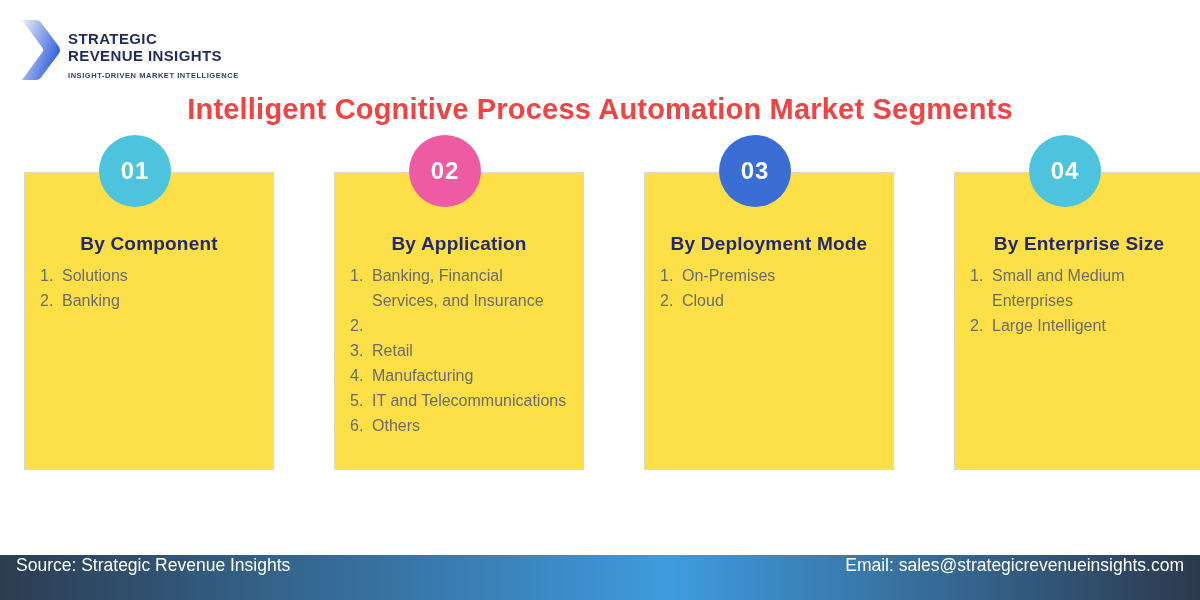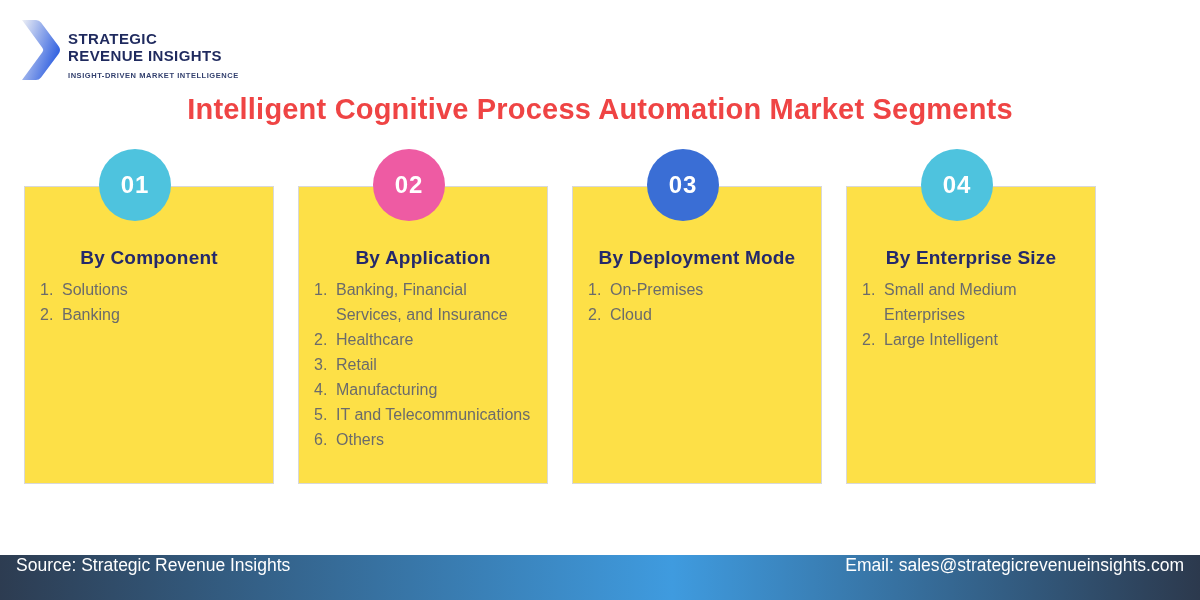--- a/index.html
+++ b/index.html
@@ -19,21 +19,21 @@
   .logo-tagline { margin-top:7px; font-size:7.5px; font-weight:bold; color:#33406e; letter-spacing:0.55px; }
 
   
   .page-title {
     position:absolute; top:93px; left:0; width:100%;
     text-align:center; font-size:29px; font-weight:bold; color:#ef4444;
     letter-spacing:0.2px;
   }
 
   
-  .cards { position:absolute; top:149px; left:10px; display:flex; gap:24px; }
+  .cards { position:absolute; top:135px; left:10px; display:flex; gap:60px; }
   .card-wrap { width:250px; height:340px; position:relative; }
   .badge {
     width:72px; height:72px; border-radius:50%;
     margin:0 auto; position:relative; z-index:2;
     display:flex; align-items:center; justify-content:center;
     color:#ffffff; font-size:24px; font-weight:bold; letter-spacing:1px;
   }
   .card {
     position:absolute; top:37px; left:0; width:250px; height:298px;
     border:1px solid #d8d8d8; background:#fde047;
@@ -107,21 +107,20 @@
     </div>
     <div class="card">
       <div class="card-heading">By Application</div>
       <div class="card-list">
           <div class="card-item">
             <span class="num">1.</span>
             <span class="txt">Banking, Financial Services, and Insurance</span>
           </div>
           <div class="card-item">
             <span class="num">2.</span>
-            <span class="txt">Healthcare</span>
           </div>
           <div class="card-item">
             <span class="num">3.</span>
             <span class="txt">Retail</span>
           </div>
           <div class="card-item">
             <span class="num">4.</span>
             <span class="txt">Manufacturing</span>
           </div>
           <div class="card-item">

